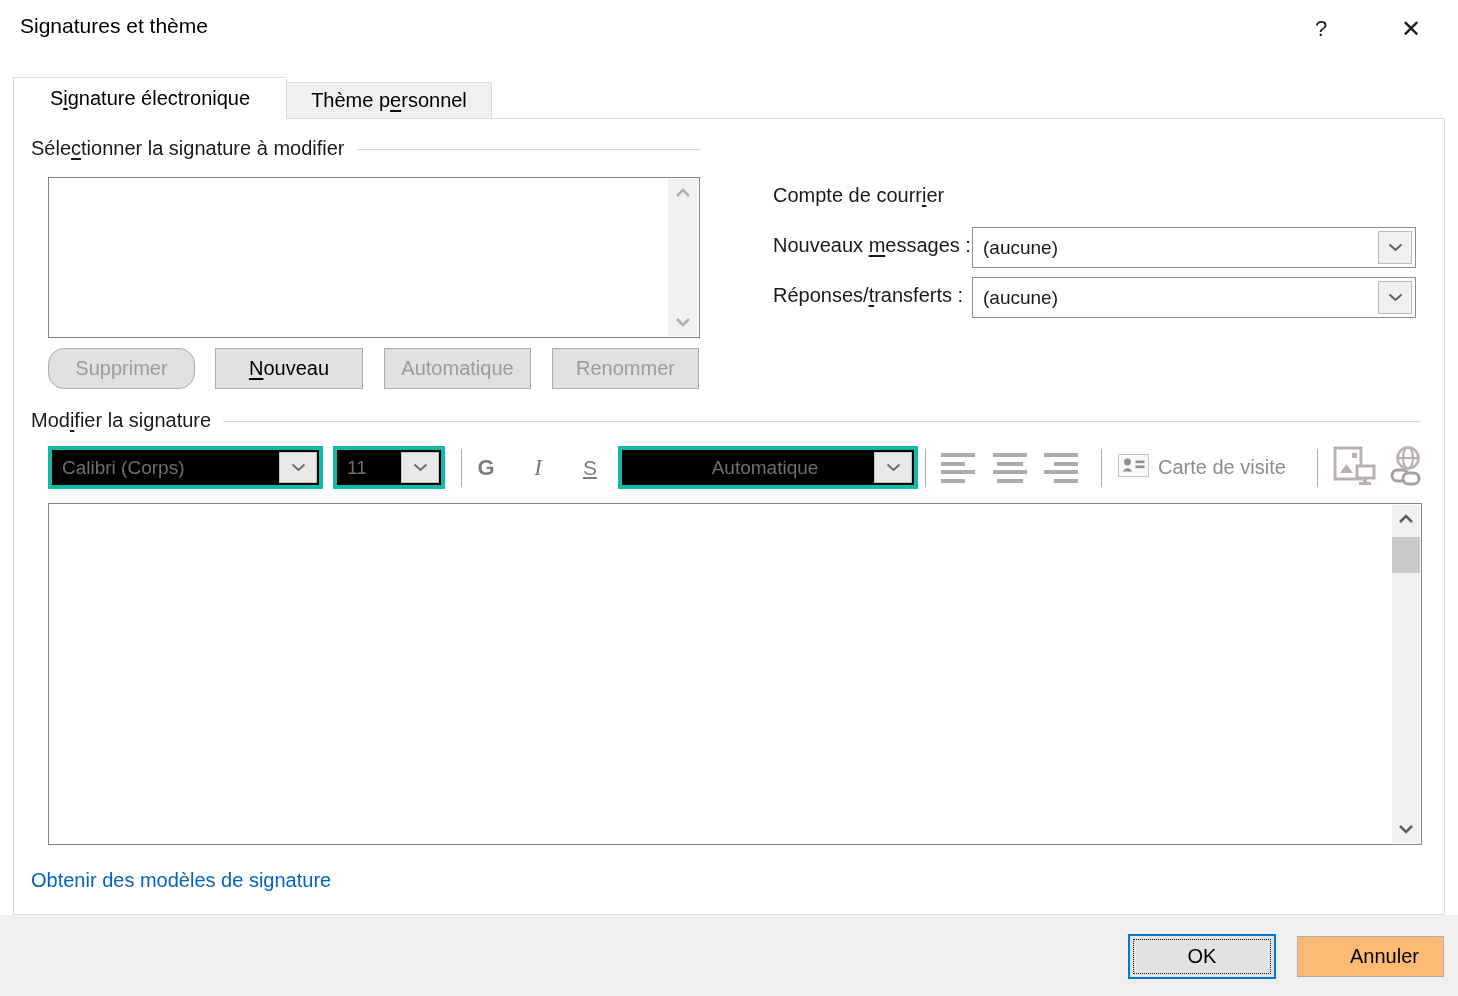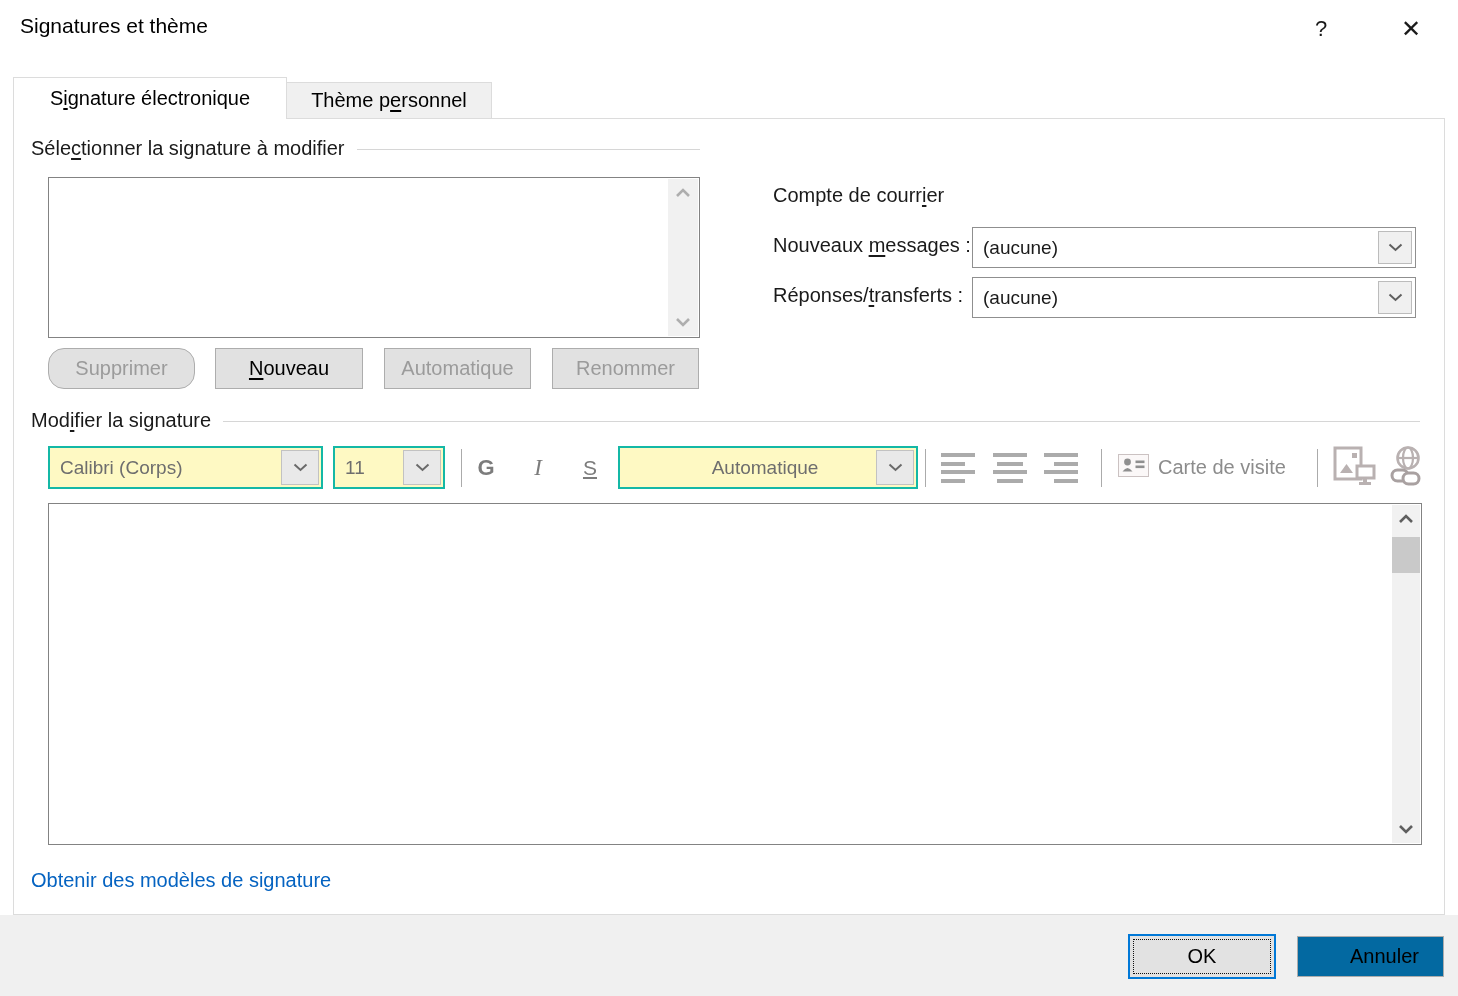--- a/index.html
+++ b/index.html
@@ -37,21 +37,21 @@
   .btn-row { top:348px; height:41px; }
 
   
   .combo { background:#fff; border:1px solid #8f8f8f; z-index:4; }
   .combo .val { position:absolute; left:10px; right:44px; top:0; bottom:0; display:flex; align-items:center; font-size:19px; color:#1a1a1a; white-space:nowrap; overflow:hidden; }
   .combo .dd { position:absolute; right:3px; top:3px; bottom:3px; width:34px; background:#f0f0f0; border:1px solid #bcbcbc; display:flex; align-items:center; justify-content:center; }
 
   .row-label { font-size:20px; color:#1a1a1a; z-index:4; white-space:nowrap;margin-left:35px; }
 
   
-  .tcombo { background:#fef9c3; border:2px solid #14b8a6; z-index:4; }
+  .tcombo { background:#000000; border:4px solid #14b8a6; z-index:4; }
   .tcombo .val { position:absolute; left:10px; right:46px; top:0; bottom:0; display:flex; align-items:center; font-size:19px; color:#6e6e6e; white-space:nowrap; overflow:hidden; }
   .tcombo .val.center { justify-content:center; left:40px; }
   .tcombo .dd { position:absolute; right:2px; top:2px; bottom:2px; width:38px; background:#e9e9e9; border:1px solid #c2c2c2; display:flex; align-items:center; justify-content:center; }
   .tsep { width:1px; background:#ababab; z-index:4; }
   .fmt-btn { display:flex; align-items:center; justify-content:center; width:36px; height:38px; z-index:4; color:#7c7c7c; cursor:default; }
   .fmt-b { font-weight:bold; font-size:22px; }
   .fmt-i { font-family:"Liberation Serif", serif; font-style:italic; font-size:23px; }
   .fmt-u { font-size:21px; text-decoration:underline; }
   .align-btn { width:34px; height:30px; display:flex; flex-direction:column; justify-content:space-between; z-index:4; cursor:default; }
   .align-btn .bar { height:4px; background:#ababab; }
@@ -61,21 +61,21 @@
 
   
   .editbox { left:48px; top:503px; width:1374px; height:342px; background:#fff; border:1px solid #838383; z-index:4; }
 
   .sig-link { left:31px; top:869px; font-size:20px; color:#0563c1; text-underline-offset:3px; z-index:4; cursor:pointer; }
 
   
   .footer { left:0; top:915px; width:1458px; height:81px; background:#f0f0f0; z-index:0; }
   .ok-btn { left:1128px; top:934px; width:148px; height:45px; background:#e2e2e2; border:2px solid #0078d7; z-index:4; position:absolute; display:flex; align-items:center; justify-content:center; font-size:20px; }
   .ok-btn .focus-ring { position:absolute; left:3px; right:3px; top:3px; bottom:3px; border:1px dotted #111; pointer-events:none; }
-  .cancel-btn { left:1297px; top:936px; width:147px; height:41px; background:#0369a1; border:1px solid #acacac; z-index:4; position:absolute; display:flex; align-items:center; justify-content:center; font-size:20px;padding-left:28px; }
+  .cancel-btn { left:1297px; top:936px; width:147px; height:41px; background:#fdba74; border:1px solid #acacac; z-index:4; position:absolute; display:flex; align-items:center; justify-content:center; font-size:20px;padding-left:28px; }
 </style>
 </head>
 <body>
 
 <div class="dialog">
 
   <div class="abs title-text">Signatures et thème</div>
   <div class="abs cap-btn cap-help">
     <span>?</span>
   </div>

